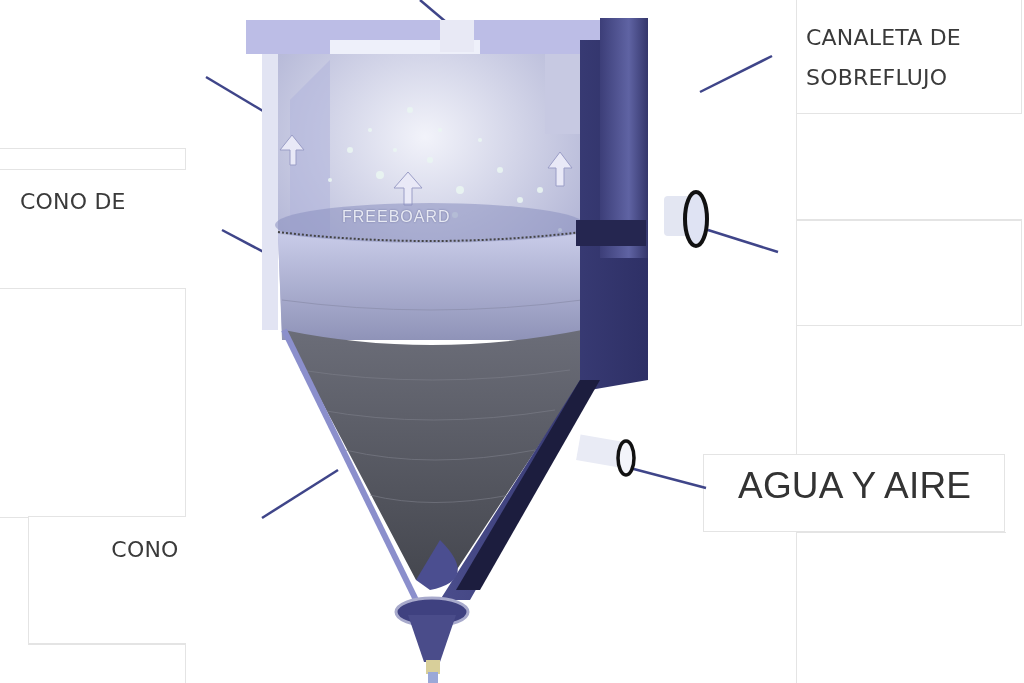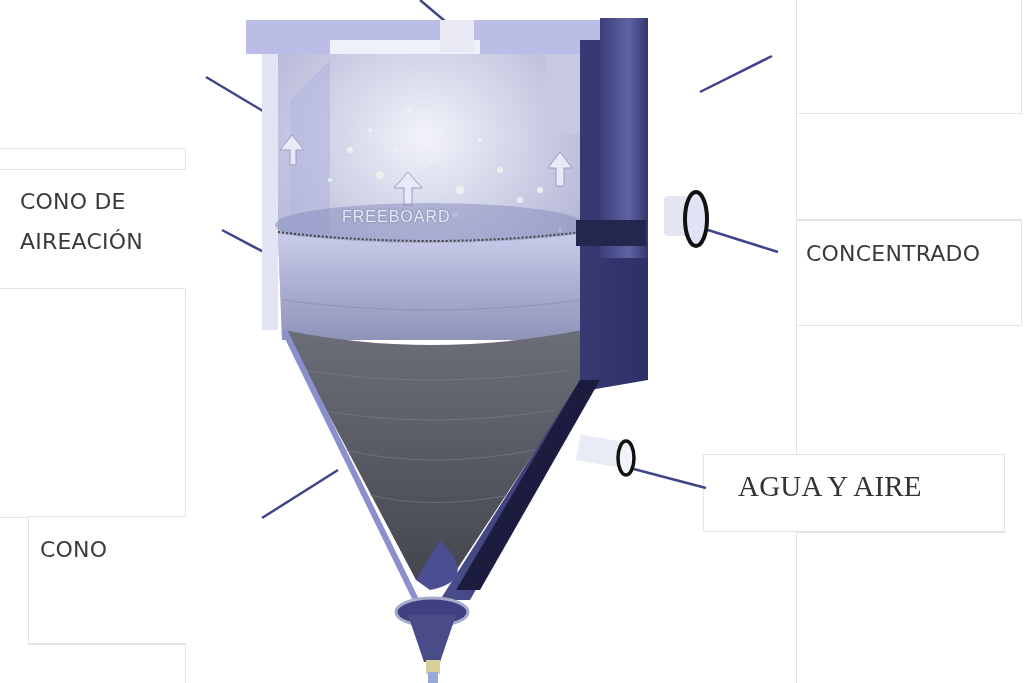--- a/index.html
+++ b/index.html
@@ -1,20 +1,20 @@
 <!DOCTYPE html>
 <html><head>
 <meta charset="utf-8">
 <style>
   html, body { margin:0; padding:0; background:#ffffff; }
   body { width:1024px; height:683px; position:relative; overflow:hidden; font-family:"DejaVu Sans", sans-serif; }
   .box { position:absolute; border:1.5px solid #e4e4e4; background:#fff; box-sizing:border-box; }
   .label { position:absolute; color:#3a3a3a; font-size:22px; line-height:40px; letter-spacing:0.2px; }
-  .label.sans2 { font-family:Liberation Serif, serif; font-size:29px; color:#333; }
-  .center { text-align:left; }
+  .label.sans2 { font-family:Liberation Sans, sans-serif; font-size:37px; color:#333; }
+  .center { text-align:center; }
   svg.diagram { position:absolute; left:0; top:0; }
   .freeboard { position:absolute; left:342px; top:208px; font-family:"Liberation Sans", sans-serif; font-size:16px; color:#e8eaf4; letter-spacing:1px; text-shadow:0 0 2px #6a6f9a; }
 </style>
 </head>
 <body>
 
 <div class="box" style="left:796px; top:-4px; width:226px; height:118px;"></div>
 <div class="box" style="left:796px; top:114px; width:226px; height:106px; border-top:none; border-right:none;"></div>
 <div class="box" style="left:796px; top:220px; width:226px; height:106px;"></div>
 <div class="box" style="left:796px; top:326px; width:208px; height:130px; border-top:none; border-right:none;"></div>
@@ -133,29 +133,29 @@
 
   <ellipse cx="432" cy="612" rx="36" ry="14" fill="#3f4180" stroke="#a8aacc" stroke-width="3"></ellipse>
   <path d="M408 615 L456 615 L440 662 L424 662 Z" fill="#4a4c8a"></path>
   <rect x="426" y="660" width="14" height="14" fill="#d8cf9a"></rect>
   <rect x="428" y="672" width="10" height="12" fill="#9aa8d8"></rect>
 </svg>
 
 <div class="freeboard">FREEBOARD</div>
 
 <div class="label" style="left:806px; top:18px;">
+  <div>CANALETA DE</div>
+  <div>SOBREFLUJO</div>
 </div>
 
 <div class="label" style="left:20px; top:182px;">
   <div>CONO DE</div>
-  <div>AIREACIÓN</div>
 </div>
 
 <div class="label" style="left:806px; top:234px;">
-  <div>CONCENTRADO</div>
 </div>
 
 <div class="label sans2" style="left:738px; top:466px;">
   <div>AGUA Y AIRE</div>
 </div>
 
 <div class="label center" style="left:40px; top:530px; width:210px;">
   <div>CONO</div>
 </div>
 

